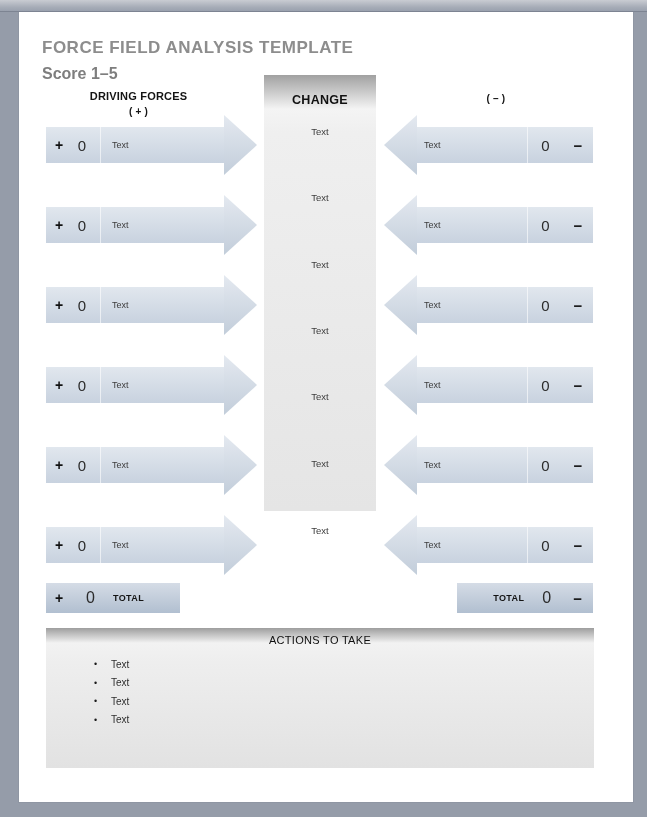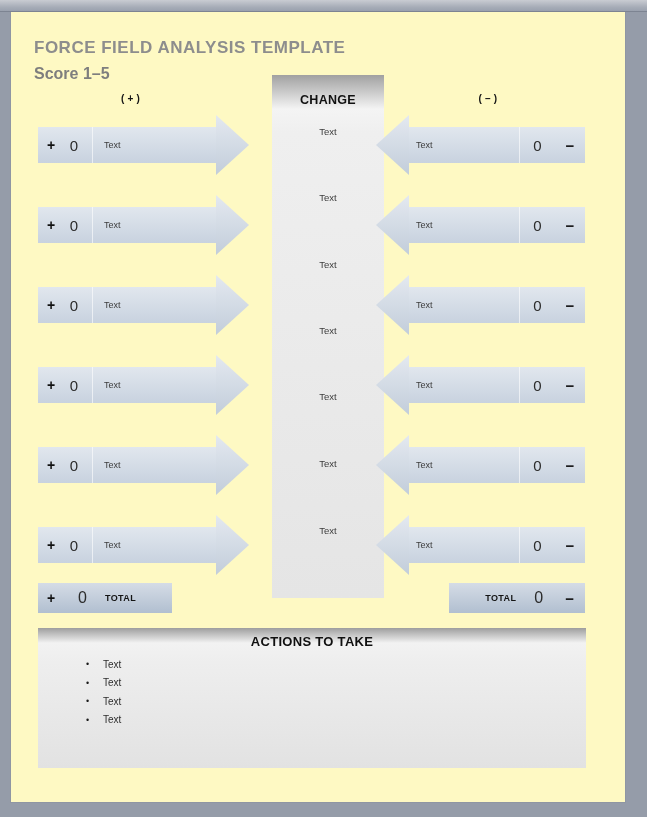--- a/index.html
+++ b/index.html
@@ -11,45 +11,44 @@
     font-family:"Liberation Sans",sans-serif;
     -webkit-font-smoothing:antialiased;
   }
   *{box-sizing:border-box;}
   .top-strip{
     position:absolute;left:0;top:0;width:647px;height:12px;
     background:linear-gradient(180deg,#c9ccd2 0%,#a6acb7 65%,#9aa1ae 100%);
     border-bottom:1px solid #7d8492;
   }
   .page{
-    position:absolute;left:10px;top:12px;width:616px;height:791px;
-    background:#fef9c3;
+    position:absolute;left:18px;top:12px;width:616px;height:791px;
+    background:#ffffff;
     border:1px solid #8f96a3;border-top:none;
     overflow:hidden;
   }
   .abs{position:absolute;}
   .title{
     left:23px;top:26px;
     font-size:17px;font-weight:bold;color:#8d8d8d;letter-spacing:.5px;
   }
   .score-note{
     left:23px;top:53px;
     font-size:16px;font-weight:bold;color:#7e7e7e;
   }
   .col-header{
     position:absolute;top:78px;text-align:center;
     font-weight:bold;color:#141414;font-size:11px;letter-spacing:.2px;
     line-height:13px;
   }
   .col-header .sign{font-size:10px;margin-top:2px;}
   
   .change-col{
-    left:245px;top:63px;width:112px;height:523px;
+    left:245px;top:63px;width:112px;height:436px;
     background:linear-gradient(180deg,#a1a1a1 0px,#f4f4f4 34px,#efefef 58px,#e5e5e5 100%);
-    margin-left:16px;
   }
   .change-header{
     position:absolute;top:18px;left:0;width:100%;text-align:center;
     font-size:12.5px;font-weight:bold;color:#111;letter-spacing:.3px;
   }
   .change-item{
     position:absolute;left:0;width:100%;text-align:center;
     font-size:9.5px;color:#3c3c3c;
   }
   
@@ -110,37 +109,38 @@
   .total-right .t-label{font-size:9px;font-weight:bold;color:#141414;letter-spacing:.4px;}
   .total-right .t-score{font-size:16px;color:#2b2b2b;margin-left:18px;}
   .total-right .t-minus{font-weight:bold;font-size:15px;color:#101010;margin-left:22px;}
   
   .actions{
     left:27px;top:616px;width:548px;height:140px;
     background:linear-gradient(180deg,#9e9e9e 0px,#f2f2f2 15px,#eeeeee 34px,#e2e2e2 100%);
   }
   .actions-header{
     position:absolute;top:6px;left:0;width:100%;text-align:center;
-    font-weight:bold;font-size:13px;color:#101010;letter-spacing:.3px;
+    font-weight:normal;font-size:11px;color:#101010;letter-spacing:.3px;
   }
   .action-list{position:absolute;left:48px;top:27px;right:20px;}
   .action-item{display:flex;align-items:center;height:18.5px;font-size:10px;color:#2e2e2e;}
   .bullet{width:17px;font-size:9px;color:#1a1a1a;}
 </style>
 </head>
 <body>
 
 <div class="top-strip"></div>
 
 <div class="page">
 
   <div class="abs title">FORCE FIELD ANALYSIS TEMPLATE</div>
   <div class="abs score-note">Score 1–5</div>
 
   <div class="col-header" style="left:27px;width:185px;">
+    <div>DRIVING FORCES</div>
     <div class="sign">( + )</div>
   </div>
 
   <div class="col-header" style="left:380px;width:194px;">
     <div class="sign">( – )</div>
   </div>
 
   <div class="abs change-col">
     <div class="change-header">CHANGE</div>
     <div class="change-item" style="top:51px;">Text</div>

